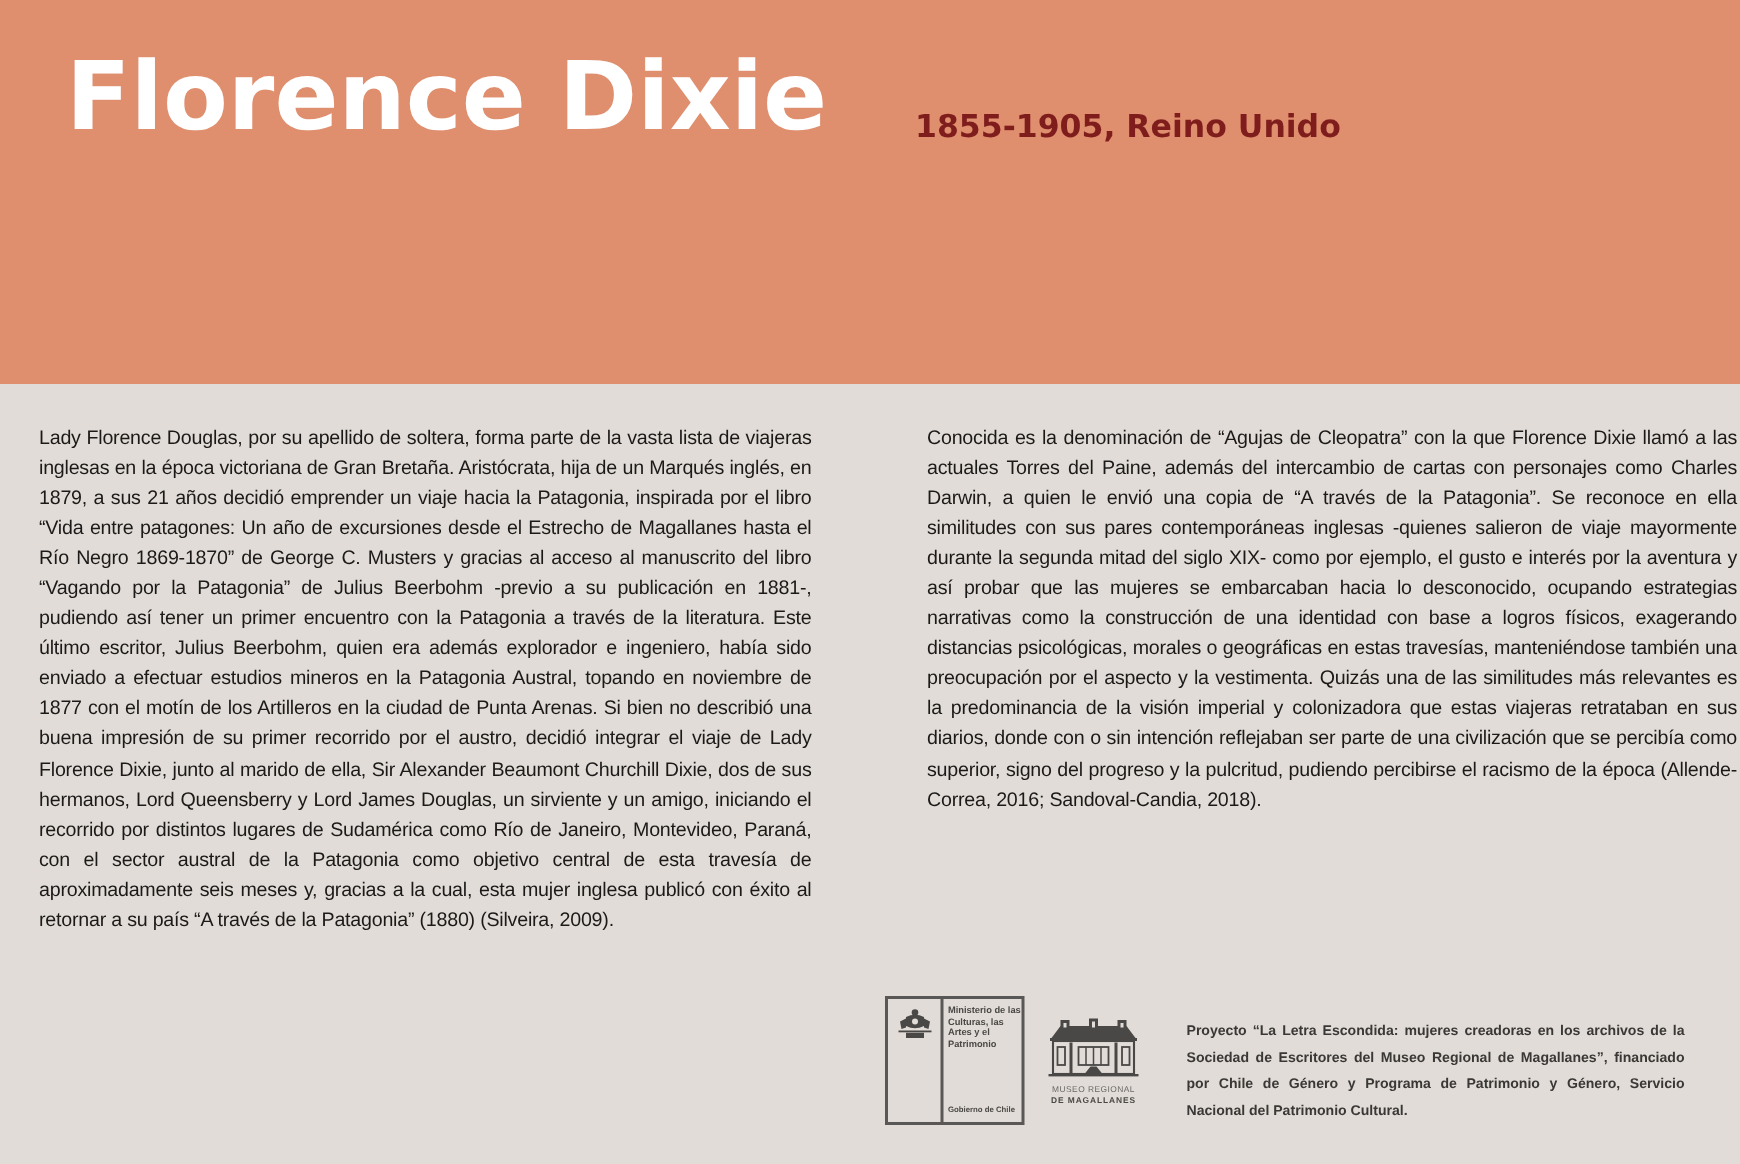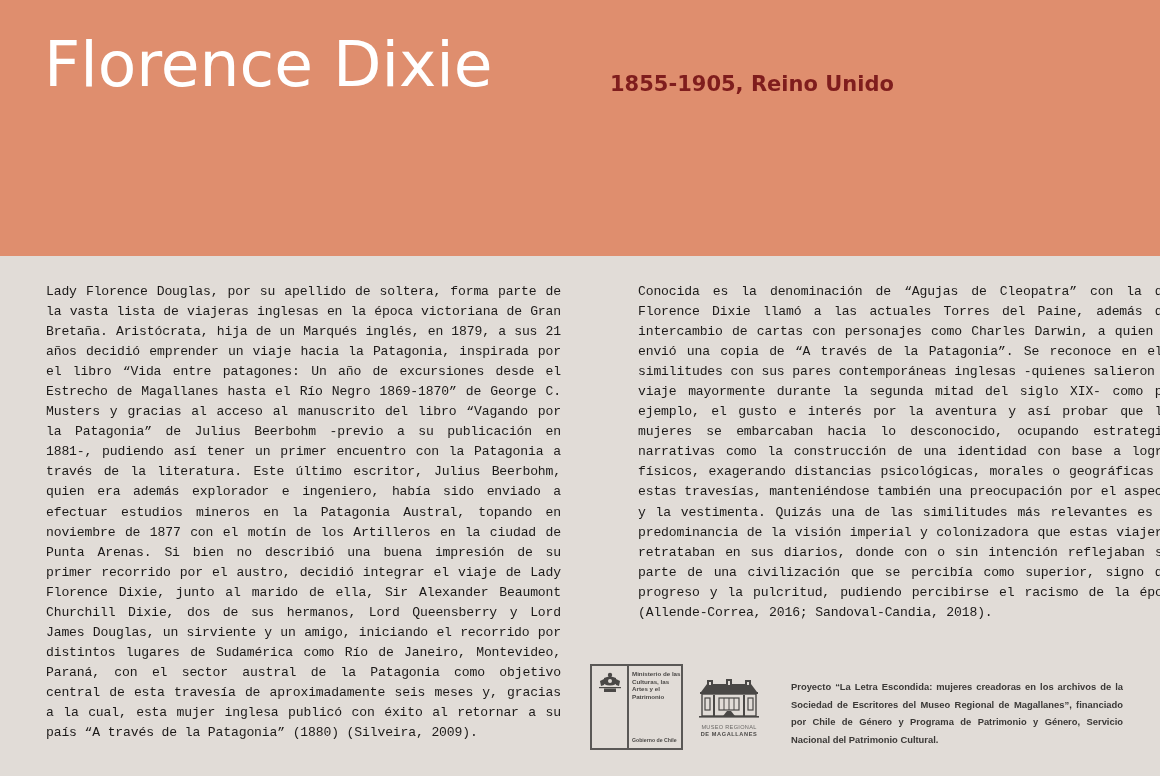--- a/index.html
+++ b/index.html
@@ -11,43 +11,42 @@
       position: relative;
     }
     .header {
       position: absolute; left: 0; top: 0;
       width: 1160px; height: 256px;
       background: #df8e6e;
     }
     .title {
       position: absolute; left: 44px; top: 28px;
       font-family: "DejaVu Sans", sans-serif;
-      font-weight: normal;
+      font-weight: bold;
       font-size: 63px;
       color: #ffffff;
       letter-spacing: 0px;
       white-space: nowrap;
     }
     .subtitle {
       position: absolute; left: 610px; top: 72px;
       font-family: "DejaVu Sans", sans-serif;
       font-weight: bold;
       font-size: 21px;
       color: #7f1d1d;
       white-space: nowrap;
     }
     .col {
       position: absolute; top: 282px;
-      font-family: Liberation Mono, monospace;
+      font-family: Liberation Sans, sans-serif;
       font-size: 13.1px;
       line-height: 20.05px;
       text-align: justify;
       color: #1c1a19;
       letter-spacing: -0.15px;
-      margin-left: 20px;
     }
     .col-left { left: 26px; width: 515px; }
     .col-right { left: 618px; width: 540px; }
 
     .logos {
       position: absolute; left: 590px; top: 664px;
     }
     .mincu {
       position: absolute; left: 0; top: 0;
       width: 93px; height: 86px;

